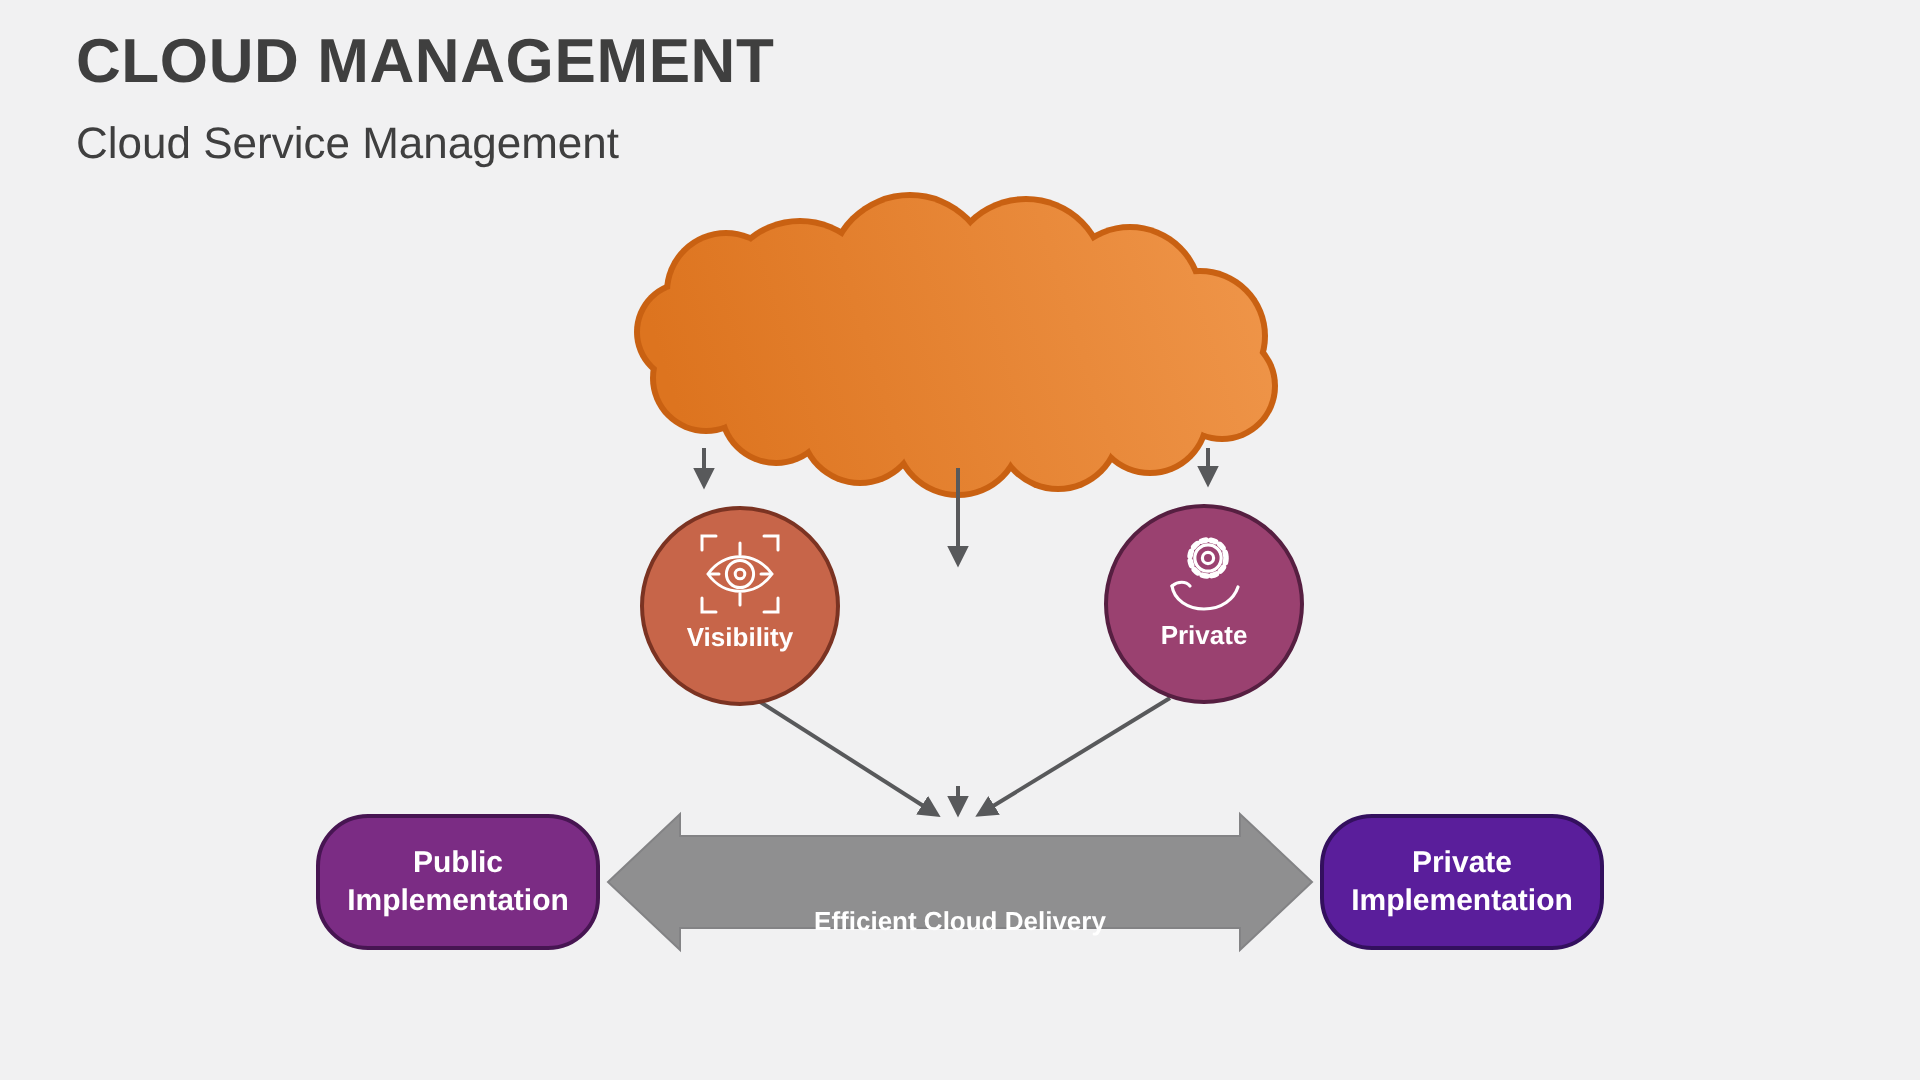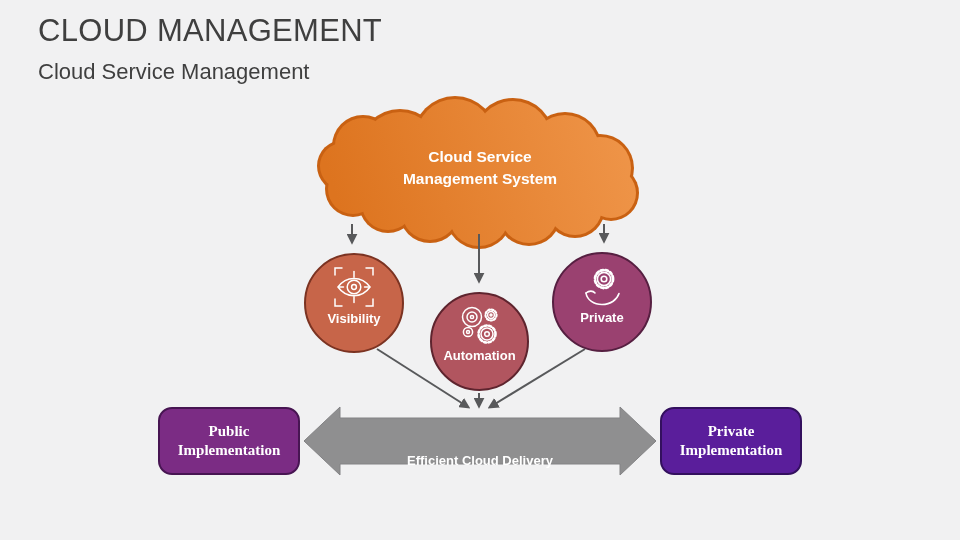--- a/index.html
+++ b/index.html
@@ -8,52 +8,52 @@
     background:#e9e9ea;
     font-family:"Liberation Sans", sans-serif;
     -webkit-font-smoothing:antialiased;
   }
   .slide{
     position:relative;width:960px;height:540px;
     background:#F1F1F2;overflow:hidden;
   }
   .title{
     position:absolute;left:38px;top:13px;
-    font-size:31px;font-weight:400;color:#3F3F3F;letter-spacing:0.3px;
+    font-size:31px;font-weight:700;color:#3F3F3F;letter-spacing:0.3px;
   }
   .subtitle{
     position:absolute;left:38px;top:59px;
     font-size:22px;font-weight:400;color:#3F3F3F;
   }
   .diagram-svg{position:absolute;left:0;top:0;width:960px;height:540px;}
   .cloud-label{
     position:absolute;left:350px;top:146px;width:260px;
     text-align:center;color:#fff;font-weight:700;font-size:15.5px;line-height:22px;
   }
   .cloud-label span{display:block;}
   .node{
     position:absolute;border-radius:50%;border:2.5px solid #000;
     box-sizing:border-box;color:#fff;text-align:center;
     display:flex;flex-direction:column;align-items:center;
     padding-top:9px;
   }
-  .node-visibility{left:304px;top:253px;width:100px;height:100px;}
+  .node-visibility{left:320px;top:253px;width:100px;height:100px;}
   .node-automation{left:430px;top:292px;width:99px;height:99px;}
   .node-control{left:552px;top:252px;width:100px;height:100px;}
   .node .icon{display:block;}
   .node .node-label{font-size:13px;font-weight:600;margin-top:1px;}
   .delivery-label{
     position:absolute;left:330px;top:453px;width:300px;
     text-align:center;color:#fff;font-size:13px;font-weight:600;
   }
   .impl{
     position:absolute;top:407px;width:142px;height:68px;
-    border-radius:14px;border:2px solid #000;box-sizing:border-box;
+    border-radius:26px;border:2px solid #000;box-sizing:border-box;
     display:flex;align-items:center;justify-content:center;text-align:center;
-    color:#fff;font-size:15px;font-weight:700;line-height:1.3;padding:0 8px;font-family:Liberation Serif, serif;
+    color:#fff;font-size:15px;font-weight:700;line-height:1.3;padding:0 8px;
   }
   .impl-public{left:158px;}
   .impl-private{left:660px;}
 </style>
 </head>
 <body>
 
 <div class="slide">
 
   <svg class="diagram-svg" viewBox="0 0 960 540" xmlns="http://www.w3.org/2000/svg">
@@ -111,58 +111,38 @@
       <line x1="479" y1="393" x2="479" y2="406" marker-end="url(#ah)"></line>
       <line x1="585" y1="349" x2="490" y2="407" marker-end="url(#ah)"></line>
     </g>
 
     <polygon points="304,441 340,407 340,418 620,418 620,407 656,441 620,475 620,464 340,464 340,475" stroke="#838385" stroke-width="1" style="fill: rgb(143, 143, 144);"></polygon>
   </svg>
 
   <div class="title">CLOUD MANAGEMENT</div>
   <div class="subtitle">Cloud Service Management</div>
 
-  <div class="cloud-label">
-    <span>Cloud Service</span>
-    <span>Management System</span>
-  </div>
 
   <div class="node node-visibility" style="background-color: rgb(199, 101, 73); border-color: rgb(123, 51, 34);">
     <svg class="icon" width="46" height="46" viewBox="-23 -23 46 46" fill="none" stroke="#fff" stroke-width="1.5" stroke-linecap="round">
       <path d="M -19,-12 L -19,-19 L -12,-19"></path>
       <path d="M 12,-19 L 19,-19 L 19,-12"></path>
       <path d="M 19,12 L 19,19 L 12,19"></path>
       <path d="M -12,19 L -19,19 L -19,12"></path>
       <path d="M -16,0 C -8,-11.5 8,-11.5 16,0 C 8,11.5 -8,11.5 -16,0 Z"></path>
       <circle cx="0" cy="0" r="6.8"></circle>
       <circle cx="0" cy="0" r="2.4"></circle>
       <path d="M 0,-15.5 L 0,-9.8"></path>
         <path d="M 0,9.8 L 0,15.5"></path>
       <path d="M -15.5,0 L -10.5,0"></path>
         <path d="M 10.5,0 L 15.5,0"></path>
     </svg>
     <span class="node-label">Visibility</span>
   </div>
 
-  <div class="node node-automation" style="background-color: rgb(177, 85, 95); border-color: rgb(94, 36, 46);">
-    <svg class="icon" width="44" height="44" viewBox="-22 -22 44 44" fill="none" stroke="#fff" stroke-width="1.5" stroke-linecap="round">
-      <circle cx="-8" cy="-8" r="9.5"></circle>
-        <circle cx="-8" cy="-8" r="5"></circle>
-        <circle cx="-8" cy="-8" r="1.6"></circle>
-      <circle cx="11" cy="-10" r="5.5" stroke-width="2.2" stroke-dasharray="1.8 1.9"></circle>
-      <circle cx="11" cy="-10" r="3.4"></circle>
-        <circle cx="11" cy="-10" r="1"></circle>
-      <circle cx="7" cy="9" r="8.5" stroke-width="2.6" stroke-dasharray="2.3 2.35"></circle>
-      <circle cx="7" cy="9" r="6"></circle>
-        <circle cx="7" cy="9" r="2.3"></circle>
-      <circle cx="-12" cy="7" r="4.6"></circle>
-        <circle cx="-12" cy="7" r="1.5"></circle>
-    </svg>
-    <span class="node-label">Automation</span>
-  </div>
 
   <div class="node node-control" style="background-color: rgb(154, 65, 112); border-color: rgb(86, 31, 65);">
     <svg class="icon" width="46" height="46" viewBox="-23 -23 46 46" fill="none" stroke="#fff" stroke-width="1.6" stroke-linecap="round">
       <circle cx="2" cy="-7" r="9" stroke-width="2.8" stroke-dasharray="2.4 2.45"></circle>
       <circle cx="2" cy="-7" r="6.6"></circle>
         <circle cx="2" cy="-7" r="2.8"></circle>
       <path d="M -16,7 C -15,14 -8,18.5 0,18.5 C 9,18.5 15,13.5 17,7.5"></path>
       <path d="M -16,7 C -13,4.5 -9,4.5 -7,7"></path>
     </svg>
     <span class="node-label">Private</span>

